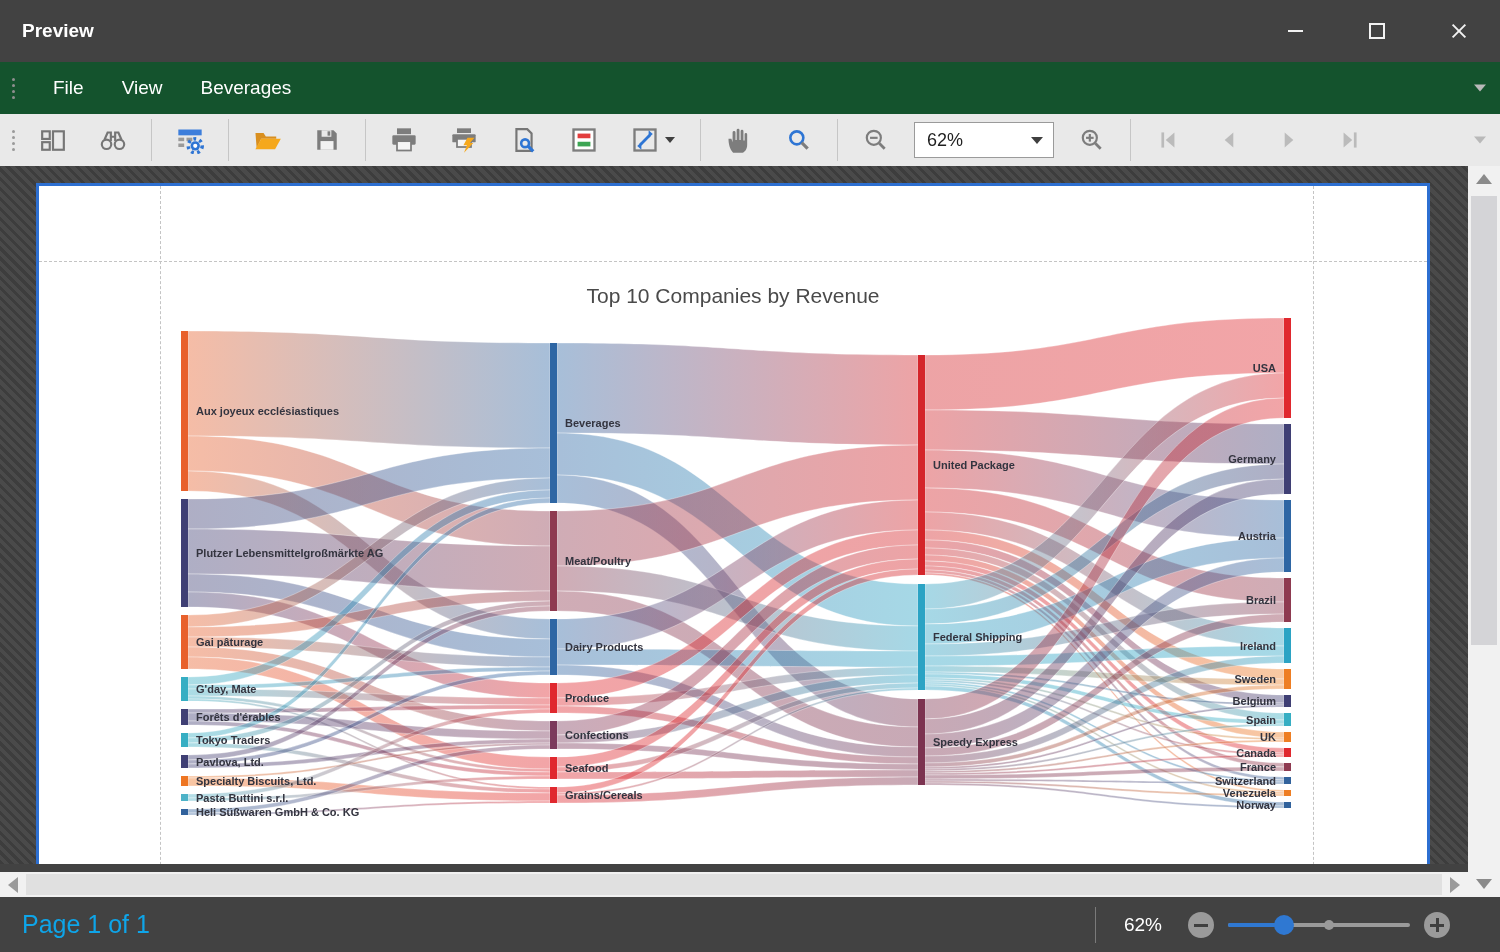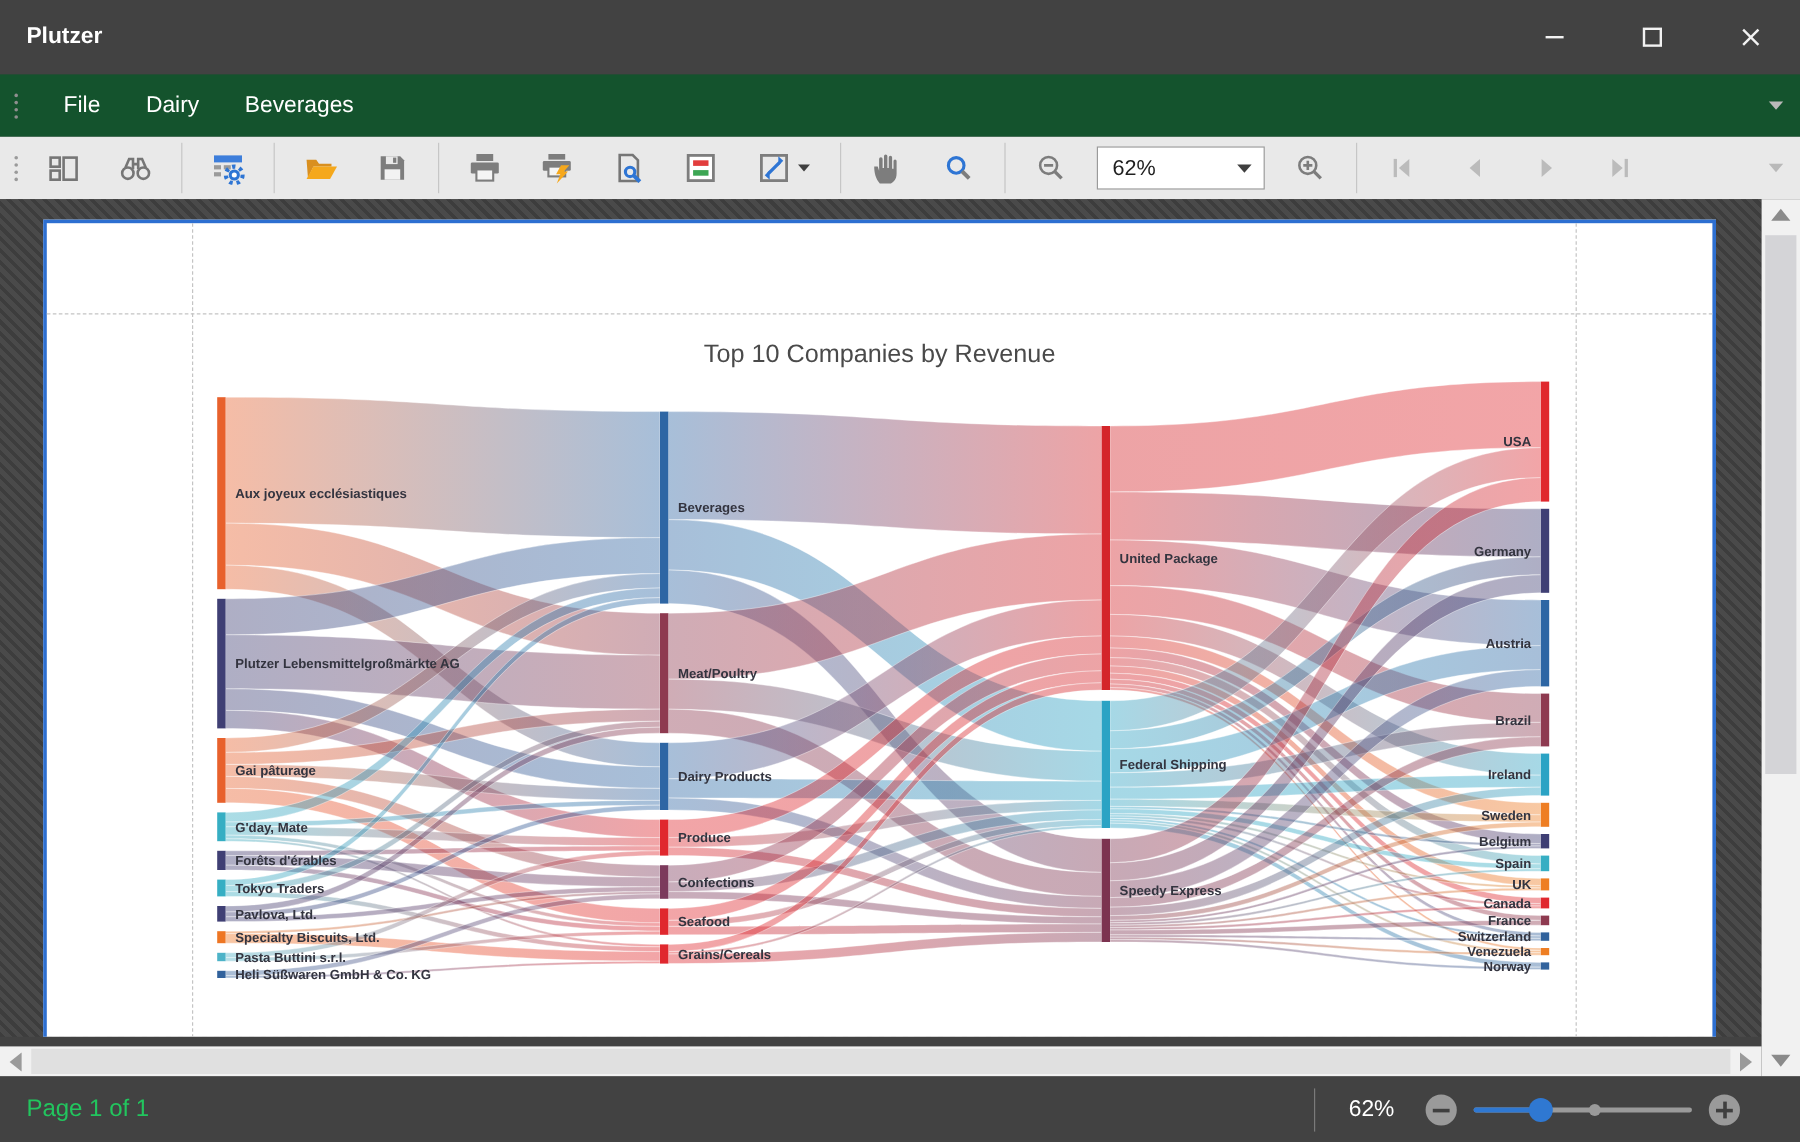--- a/index.html
+++ b/index.html
@@ -63,41 +63,41 @@
   .arr-up{left:8px;top:8px;border-left:8px solid transparent;border-right:8px solid transparent;border-bottom:10px solid #8a8a8a;}
   .arr-down{left:8px;bottom:8px;border-left:8px solid transparent;border-right:8px solid transparent;border-top:10px solid #8a8a8a;}
   .hscroll{position:absolute;left:0;bottom:0;width:1468px;height:25px;background:#f1f1f1;}
   .hthumb{position:absolute;left:26px;top:2px;width:1416px;height:21px;background:#e0e0e0;}
   .arr-left{left:8px;top:5px;border-top:8px solid transparent;border-bottom:8px solid transparent;border-right:10px solid #9a9a9a;}
   .arr-right{right:8px;top:5px;border-top:8px solid transparent;border-bottom:8px solid transparent;border-left:10px solid #9a9a9a;}
 
   
   .statusbar{position:absolute;left:0;top:897px;width:1500px;height:55px;background:#424242;
              display:flex;align-items:center;}
-  .statusbar .page-info{color:#22c55e;font-size:20px;margin-left:22px;}
+  .statusbar .page-info{color:#0ea5e9;font-size:25px;margin-left:22px;}
   .sb-right{margin-left:auto;display:flex;align-items:center;margin-right:50px;}
   .sb-sep{width:1px;height:36px;background:#7a7a7a;margin-right:28px;}
   .sb-zoom{color:#ffffff;font-size:19px;margin-right:26px;}
   .round-btn{width:26px;height:26px;border-radius:50%;background:#9a9a9a;position:relative;flex:0 0 auto;}
   .round-btn::before{content:"";position:absolute;left:6px;top:12px;width:14px;height:3px;background:#3f3f3f;}
   .round-btn.plus::after{content:"";position:absolute;left:12px;top:6px;width:3px;height:14px;background:#3f3f3f;}
   .slider{position:relative;width:182px;height:26px;margin:0 14px;}
   .slider .track{position:absolute;left:0;right:0;top:11px;height:4px;background:#9a9a9a;border-radius:2px;}
   .slider .fill{position:absolute;left:0;top:11px;width:56px;height:4px;background:#2f78d2;border-radius:2px;}
   .slider .mid{position:absolute;left:96px;top:8px;width:10px;height:10px;border-radius:50%;background:#9a9a9a;}
   .slider .thumb{position:absolute;left:46px;top:3px;width:20px;height:20px;border-radius:50%;background:#2f78d2;}
 
   svg .st-gray{stroke:#767676;fill:none;stroke-width:2;}
   svg .f-dis{fill:#bbbbbb;}
 </style>
 </head>
 <body>
 
 <div class="titlebar">
-  <span class="title">Plutzer</span>
+  <span class="title">Preview</span>
   <div class="win-controls">
     <div class="win-btn">
         <div class="glyph-min"></div>
       </div>
     <div class="win-btn">
         <div class="glyph-max"></div>
       </div>
     <div class="win-btn">
         <div class="glyph-close"></div>
       </div>
@@ -105,21 +105,21 @@
 </div>
 
 <div class="menubar">
   <div class="grip">
       <i></i>
       <i></i>
       <i></i>
       <i></i>
     </div>
   <div class="menu-item">File</div>
-  <div class="menu-item">Dairy</div>
+  <div class="menu-item">View</div>
   <div class="menu-item">Beverages</div>
   <div class="bar-caret"></div>
 </div>
 
 <div class="toolbar">
   <div class="grip">
       <i></i>
       <i></i>
       <i></i>
       <i></i>

